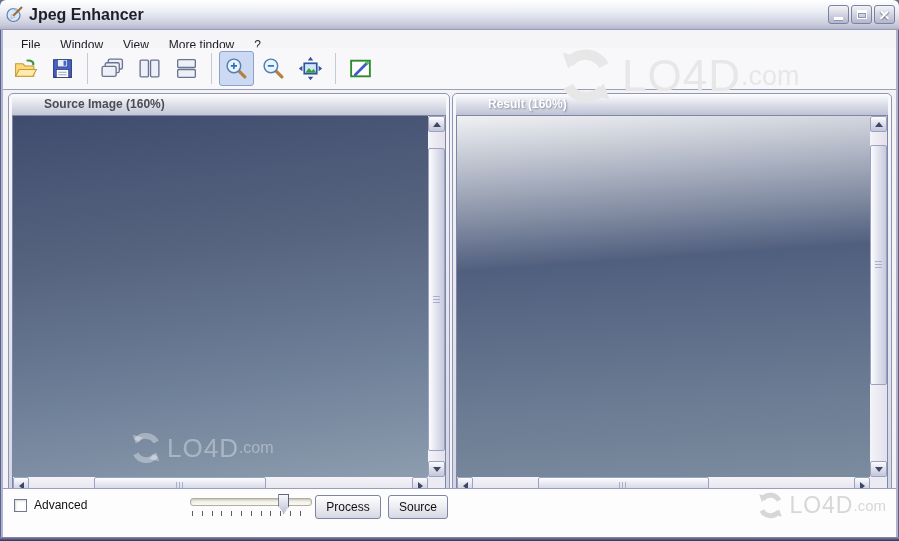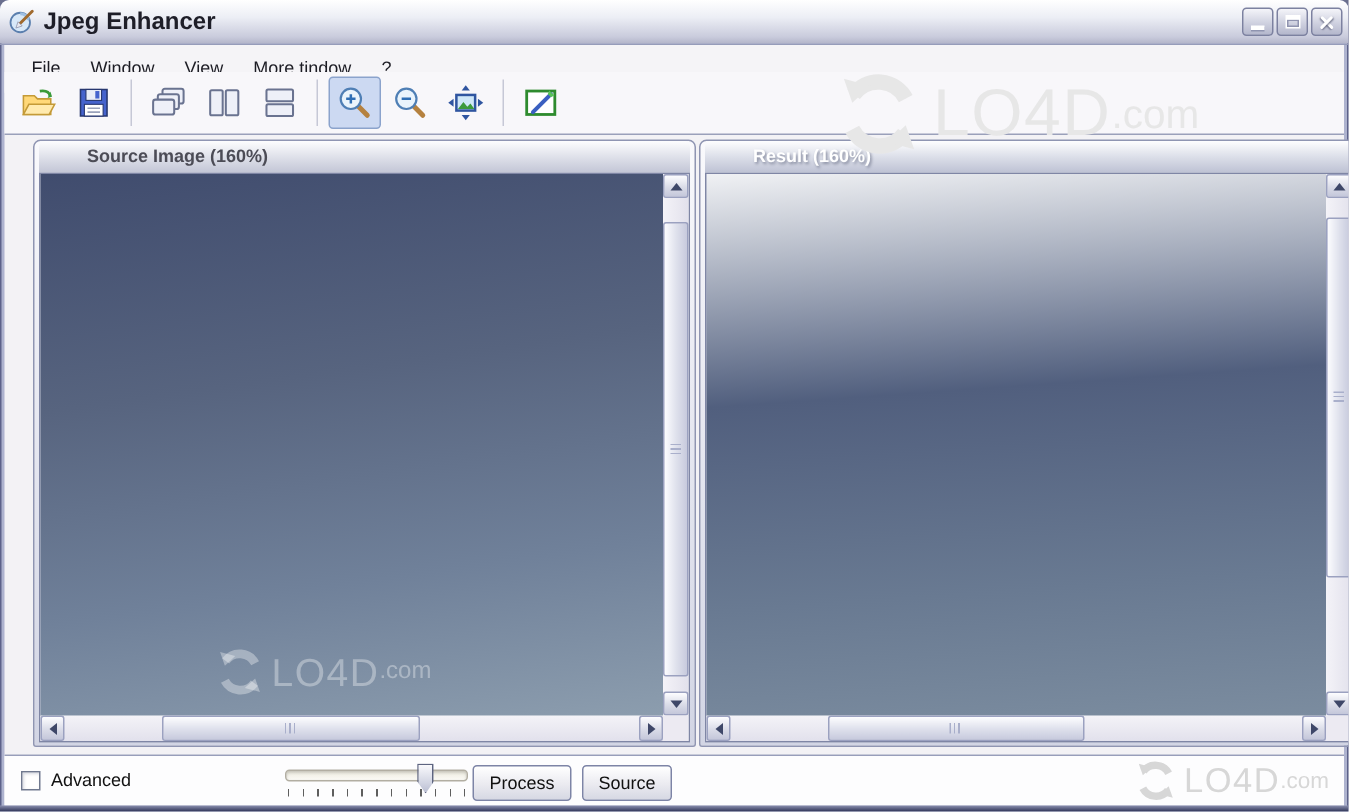--- a/index.html
+++ b/index.html
@@ -39,21 +39,21 @@
 
   .toolbar { position:absolute; top:18px; left:0; right:0; height:42px; background:#f8f7fa;
             border-bottom:1px solid #9aa0ba; display:flex; align-items:center; padding-left:5px; gap:2px; }
   .tbtn { width:35px; height:35px; border:1px solid transparent; border-radius:3px;
             display:flex; align-items:center; justify-content:center; background:transparent; cursor:default; }
   .tbtn.active { background:var(--active-toolbar-bg,#ccd9f2); border-color:var(--active-toolbar-border,#8ba3cc); }
   .tbtn svg { width:25px; height:25px; }
   .tsep { width:1px; height:31px; background:#c6c8d6; margin:0 5px; flex:none; }
 
   
-  .client { position:absolute; top:60px; left:0; right:0; bottom:34px;margin-left:14px; }
+  .client { position:absolute; top:60px; left:0; right:0; bottom:34px; }
   .panel { position:absolute; top:3px; height:405px; background:linear-gradient(#f9f9fc,#d2d5e4);
             border:1px solid #8f95b2; border-radius:5px 5px 2px 2px; padding:0 3px 3px; }
   .panel.source { left:5px; width:442px; }
   .panel.result { left:449px; width:440px; }
   .panel-title { height:21px; line-height:21px; font-size:12px; font-weight:bold; padding-left:32px;
             border-radius:4px 4px 0 0; }
   .panel.source .panel-title { background:linear-gradient(#fdfdfe,#dfe1ea 50%,#c3c6d6); color:#4c4c56; }
   .panel.result .panel-title { background:linear-gradient(#fefeff,#dcdfe9 50%,#bec2d4); color:#fff;
             text-shadow:1px 1px 2px #858a9e; }
   .panel-body { position:relative; height:380px; background:#fff; border:1px solid #7f86a5;
@@ -83,21 +83,21 @@
             background:repeating-linear-gradient(to bottom,#a9afcb 0 1px,transparent 1px 3px); }
   .hthumb { position:absolute; top:0; height:17px; border:1px solid #9ba1c0; border-radius:2px;
             background:linear-gradient(#fdfdff,#e0e2ed 50%,#c7cadd); }
   .hthumb::after { content:""; position:absolute; top:4px; bottom:4px; left:50%; width:8px; transform:translateX(-50%);
             background:repeating-linear-gradient(to right,#a9afcb 0 1px,transparent 1px 3px); }
   .panel.source .vthumb { top:5%; height:92%; }
   .panel.result .vthumb { top:4%; height:73%; }
   .hthumb { left:17%; width:45%; }
 
   
-  .bottombar { position:absolute; left:0; right:0; bottom:0; height:34px; background:#fdfdfe;
+  .bottombar { position:absolute; left:0; right:0; bottom:0; height:49px; background:#fdfdfe;
             border-top:1px solid #989eba; font-size:12px; color:#111; }
   .checkbox { position:absolute; left:11px; top:10px; width:13px; height:13px; background:#fff;
             border:1px solid #70798f; box-shadow:inset 1px 1px 2px rgba(90,100,130,.25); }
   .adv-label { position:absolute; left:31px; top:0; line-height:33px; }
   .fs-label { position:absolute; left:102px; top:0; line-height:33px; }
   .slider { position:absolute; left:187px; top:5px; width:124px; height:26px; }
   .sl-track { position:absolute; top:4px; left:0; right:2px; height:8px; border:1px solid #b2aea2; border-radius:3px;
             background:linear-gradient(#eceade,#fbfaf5); box-shadow:inset 0 1px 2px rgba(0,0,0,.18); }
   .sl-ticks { position:absolute; top:17px; left:2px; right:4px; height:5px;
             background:repeating-linear-gradient(to right,#5e5e5e 0 1px,transparent 1px 9.8px); }

